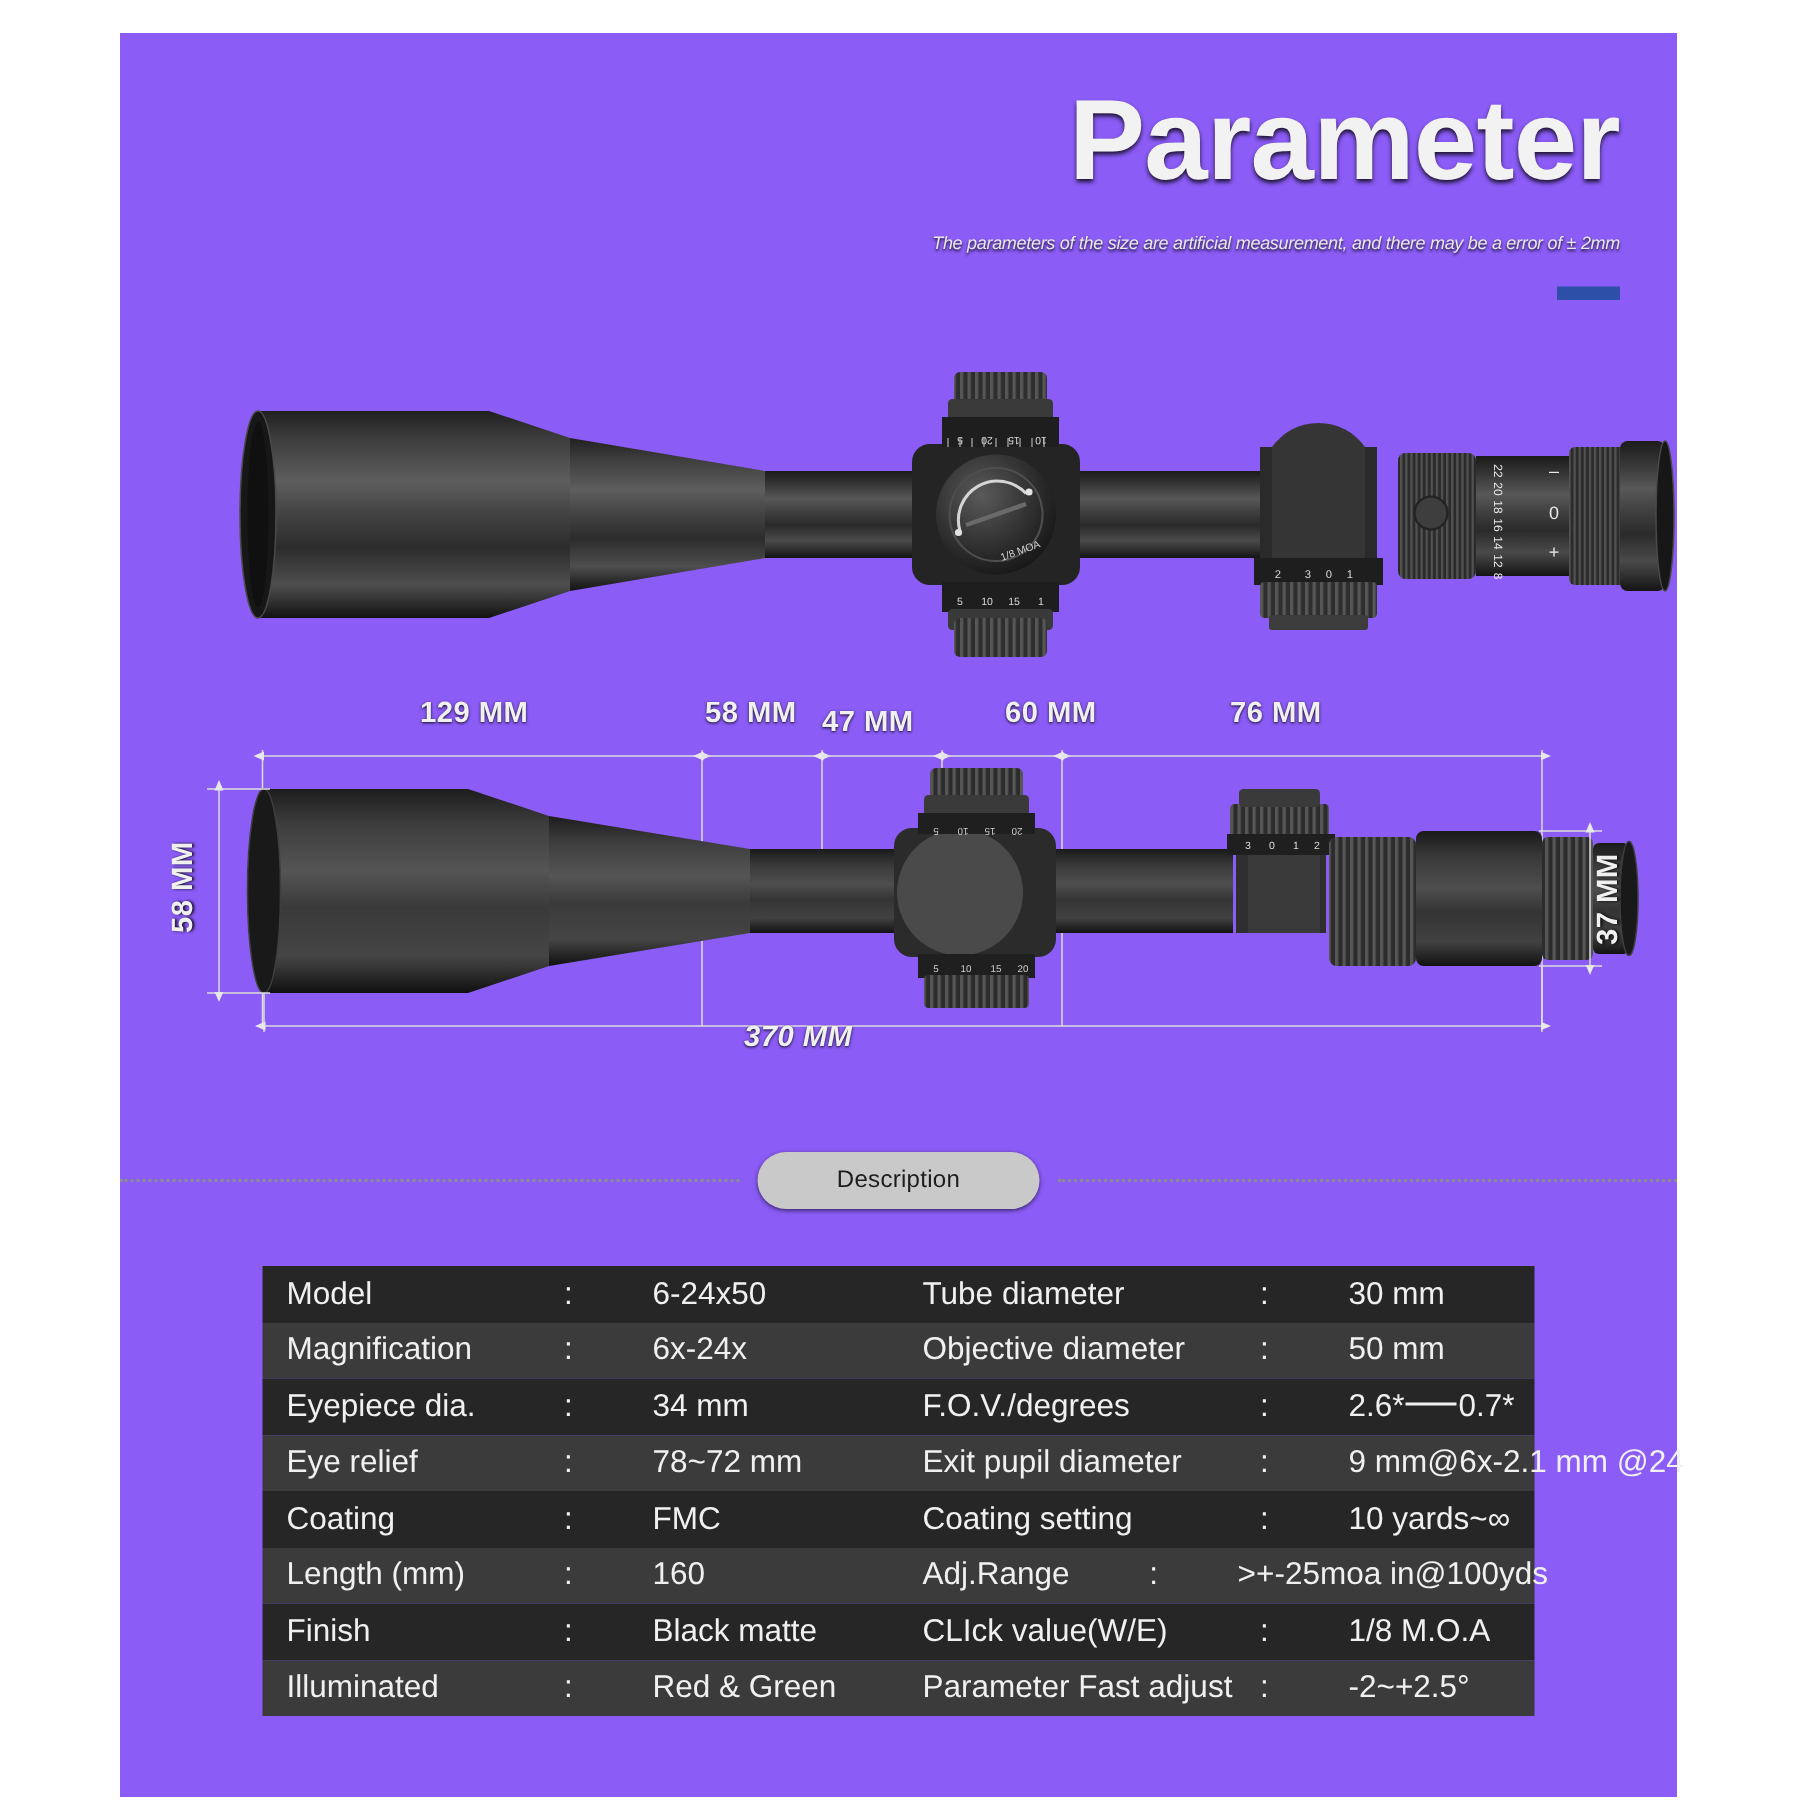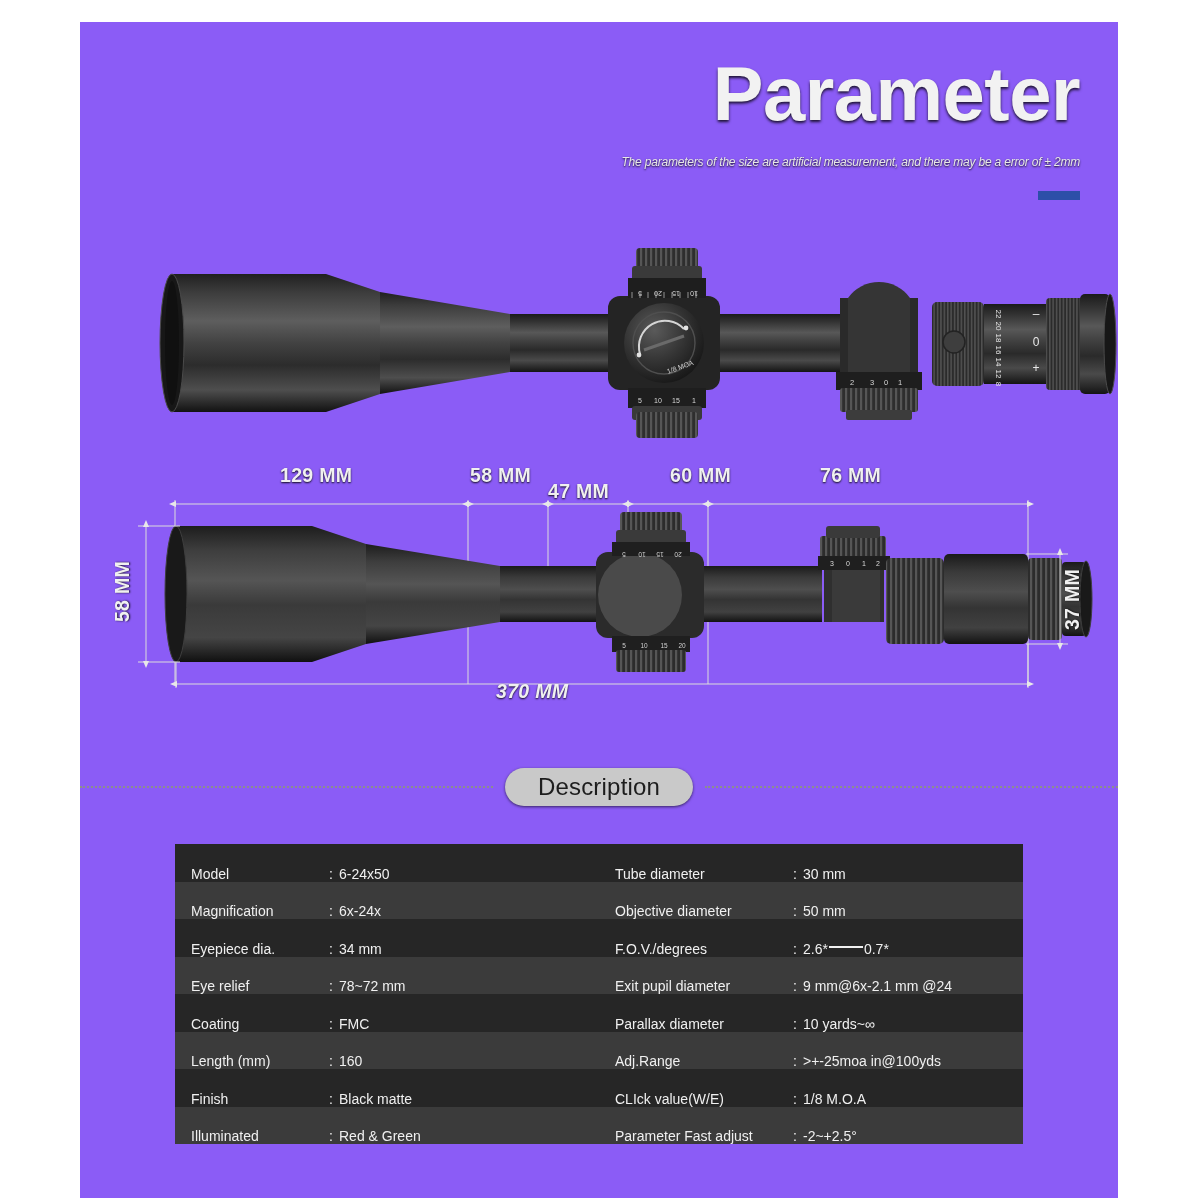--- a/index.html
+++ b/index.html
@@ -57,37 +57,37 @@
   .dotline {
     flex: 1 1 auto; height: 0;
     border-top: 2px dotted #8d8d8d;
   }
   #desc-pill {
     flex: 0 0 auto;
     width: 188px; height: 38px;
     background: #c9c9c9;
     border-radius: 19px;
     display: flex; align-items: center; justify-content: center;
-    color: #1d1d1d; font-size: 24px; letter-spacing: .2px;
+    color: #1d1d1d; font-size: 16px; letter-spacing: .2px;
     box-shadow: 0 1px 3px rgba(0,0,0,.6);
     margin: 0 12px;
   }
 
   
   #spec-table {
     position: absolute; left: 95px; top: 822px;
     width: 848px;
   }
   .spec-row { display: flex; height: 37.5px; }
   .spec-row.odd  { background: #262626; }
   .spec-row.even { background: #3b3b3b; }
   .cell {
-    display: flex; align-items: flex-end;
+    display: flex; align-items: center;
     width: 50%; padding-left: 16px;
-    color: #f0f0f0; font-size: 14px; white-space: nowrap;
+    color: #f0f0f0; font-size: 21px; white-space: nowrap; gap: 48px;
   }
   .cell .k   { display: inline-block; }
   .cell .sep { display: inline-block; width: 16px; text-align: center; flex: 0 0 auto; }
   .cell .v   { display: inline-block; }
   
   .cell.left  .k { width: 132px; }
   .cell.right .k { width: 172px; }
   .fov-dash { display: inline-block; width: 34px; border-top: 2px solid #f0f0f0; margin: 0 1px 5px 1px; vertical-align: middle; }
 </style>
 </head>
@@ -338,21 +338,21 @@
       <g stroke="#dcdcdc" stroke-width="1" fill="none">
         <line x1="96" y1="210" x2="96" y2="236"></line>
         <line x1="948" y1="192" x2="948" y2="236"></line>
         <line x1="96" y1="232" x2="948" y2="232" marker-start="url(#arrL)" marker-end="url(#arrR)"></line>
       </g>
     </svg>
 
     
     <div class="dimlbl" style="left:200px; top:12px;">129 MM</div>
     <div class="dimlbl" style="left:390px; top:12px;">58 MM</div>
-    <div class="dimlbl" style="left:468px; top:28px;">47 MM</div>
+    <div class="dimlbl" style="left:468px; top:18px;">47 MM</div>
     <div class="dimlbl" style="left:590px; top:12px;text-align:right;">60 MM</div>
     <div class="dimlbl" style="left:740px; top:12px;">76 MM</div>
     <div class="dimlbl vert" style="left:12px; top:128px; transform:rotate(-90deg);">58 MM</div>
     <div class="dimlbl vert" style="left:962px; top:136px; transform:rotate(-90deg);">37 MM</div>
     <div class="dimlbl" style="left:416px; top:228px;font-style:italic;">370 MM</div>
   </div>
 
   <div id="desc-row">
     <div class="dotline"></div>
     <div id="desc-pill">Description</div>
@@ -412,21 +412,21 @@
       </div>
     </div>
 
     <div class="spec-row odd">
       <div class="cell left">
         <span class="k">Coating</span>
         <span class="sep">:</span>
         <span class="v">FMC</span>
       </div>
       <div class="cell right">
-        <span class="k">Parallax diameter</span>
+        <span class="k">Coating setting</span>
         <span class="sep">:</span>
         <span class="v">10 yards~∞</span>
       </div>
     </div>
 
     <div class="spec-row even">
       <div class="cell left">
         <span class="k">Length  (mm)</span>
         <span class="sep">:</span>
         <span class="v">160</span>

